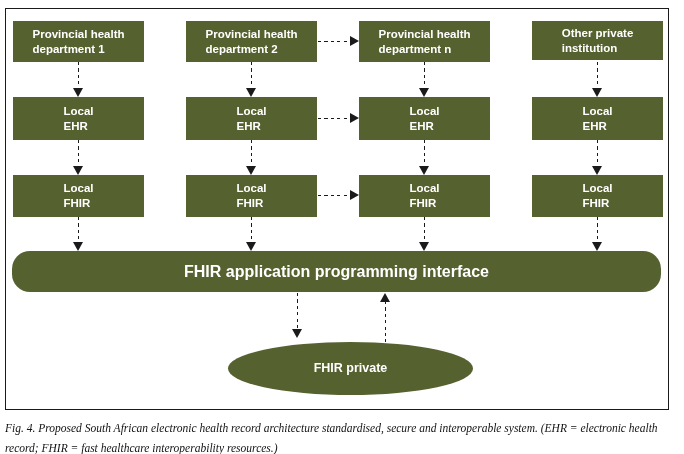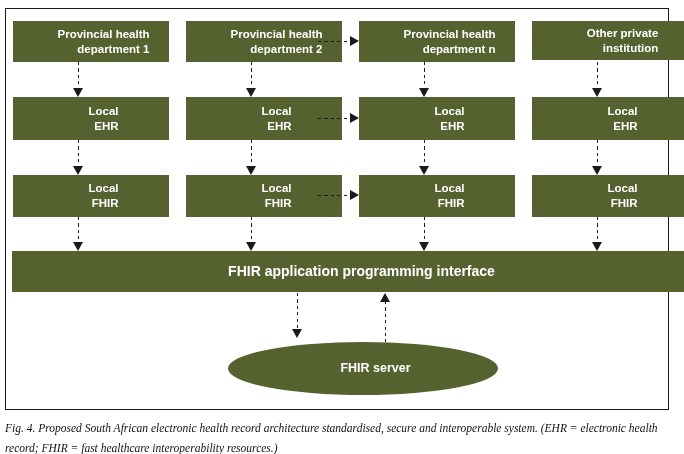--- a/index.html
+++ b/index.html
@@ -12,26 +12,26 @@
   .canvas{
     position:relative;width:684px;height:454px;background:var(--bg);
     font-family:"Liberation Sans",sans-serif;overflow:hidden;
   }
   .frame{
     position:absolute;left:5px;top:8px;width:664px;height:402px;
     border:1.5px solid var(--line);box-sizing:border-box;background:transparent;
   }
   .box{
     position:absolute;background:var(--box-fill);color:var(--box-text);
-    display:flex;align-items:center;justify-content:center;text-align:right;
-    white-space:pre-line;font-weight:bold;font-size:11.5px;line-height:15px;padding-left:25px;
+    display:flex;align-items:center;justify-content:center;text-align:left;
+    white-space:pre-line;font-weight:bold;font-size:11.5px;line-height:15px;
   }
   .node{width:131px;height:42px;}
   .api-bar{
-    left:12px;top:251px;width:649px;height:41px;font-size:14px;
+    left:12px;top:251px;width:649px;height:41px;font-size:16px;border-radius:18px;
   }
   .server{
     left:228px;top:342px;width:245px;height:53px;border-radius:50%;font-size:12.5px;
   }
   .arrow{position:absolute;width:11px;}
   .arrow .ln,.arrow .hd{position:absolute;display:block;}
   .arrow-down .ln{left:4.6px;top:0;bottom:8px;width:1.8px;
     background:repeating-linear-gradient(to bottom,var(--line) 0 3.2px,transparent 3.2px 6.4px);}
   .arrow-down .hd{left:0;bottom:0;width:0;height:0;
     border-left:5.5px solid transparent;border-right:5.5px solid transparent;
@@ -80,21 +80,21 @@
   <div class="box node" style="left:13px;top:175px">Local
 FHIR</div>
   <div class="box node" style="left:186px;top:175px">Local
 FHIR</div>
   <div class="box node" style="left:359px;top:175px">Local
 FHIR</div>
   <div class="box node" style="left:532px;top:175px">Local
 FHIR</div>
 
   <div class="box api-bar">FHIR application programming interface</div>
-  <div class="box server">FHIR server</div>
+  <div class="box server">FHIR private</div>
 
   <div class="arrow arrow-down" style="left:73px;top:62px;height:35px">
       <i class="ln"></i>
       <i class="hd"></i>
     </div>
   <div class="arrow arrow-down" style="left:246px;top:62px;height:35px">
       <i class="ln"></i>
       <i class="hd"></i>
     </div>
   <div class="arrow arrow-down" style="left:419px;top:62px;height:35px">

